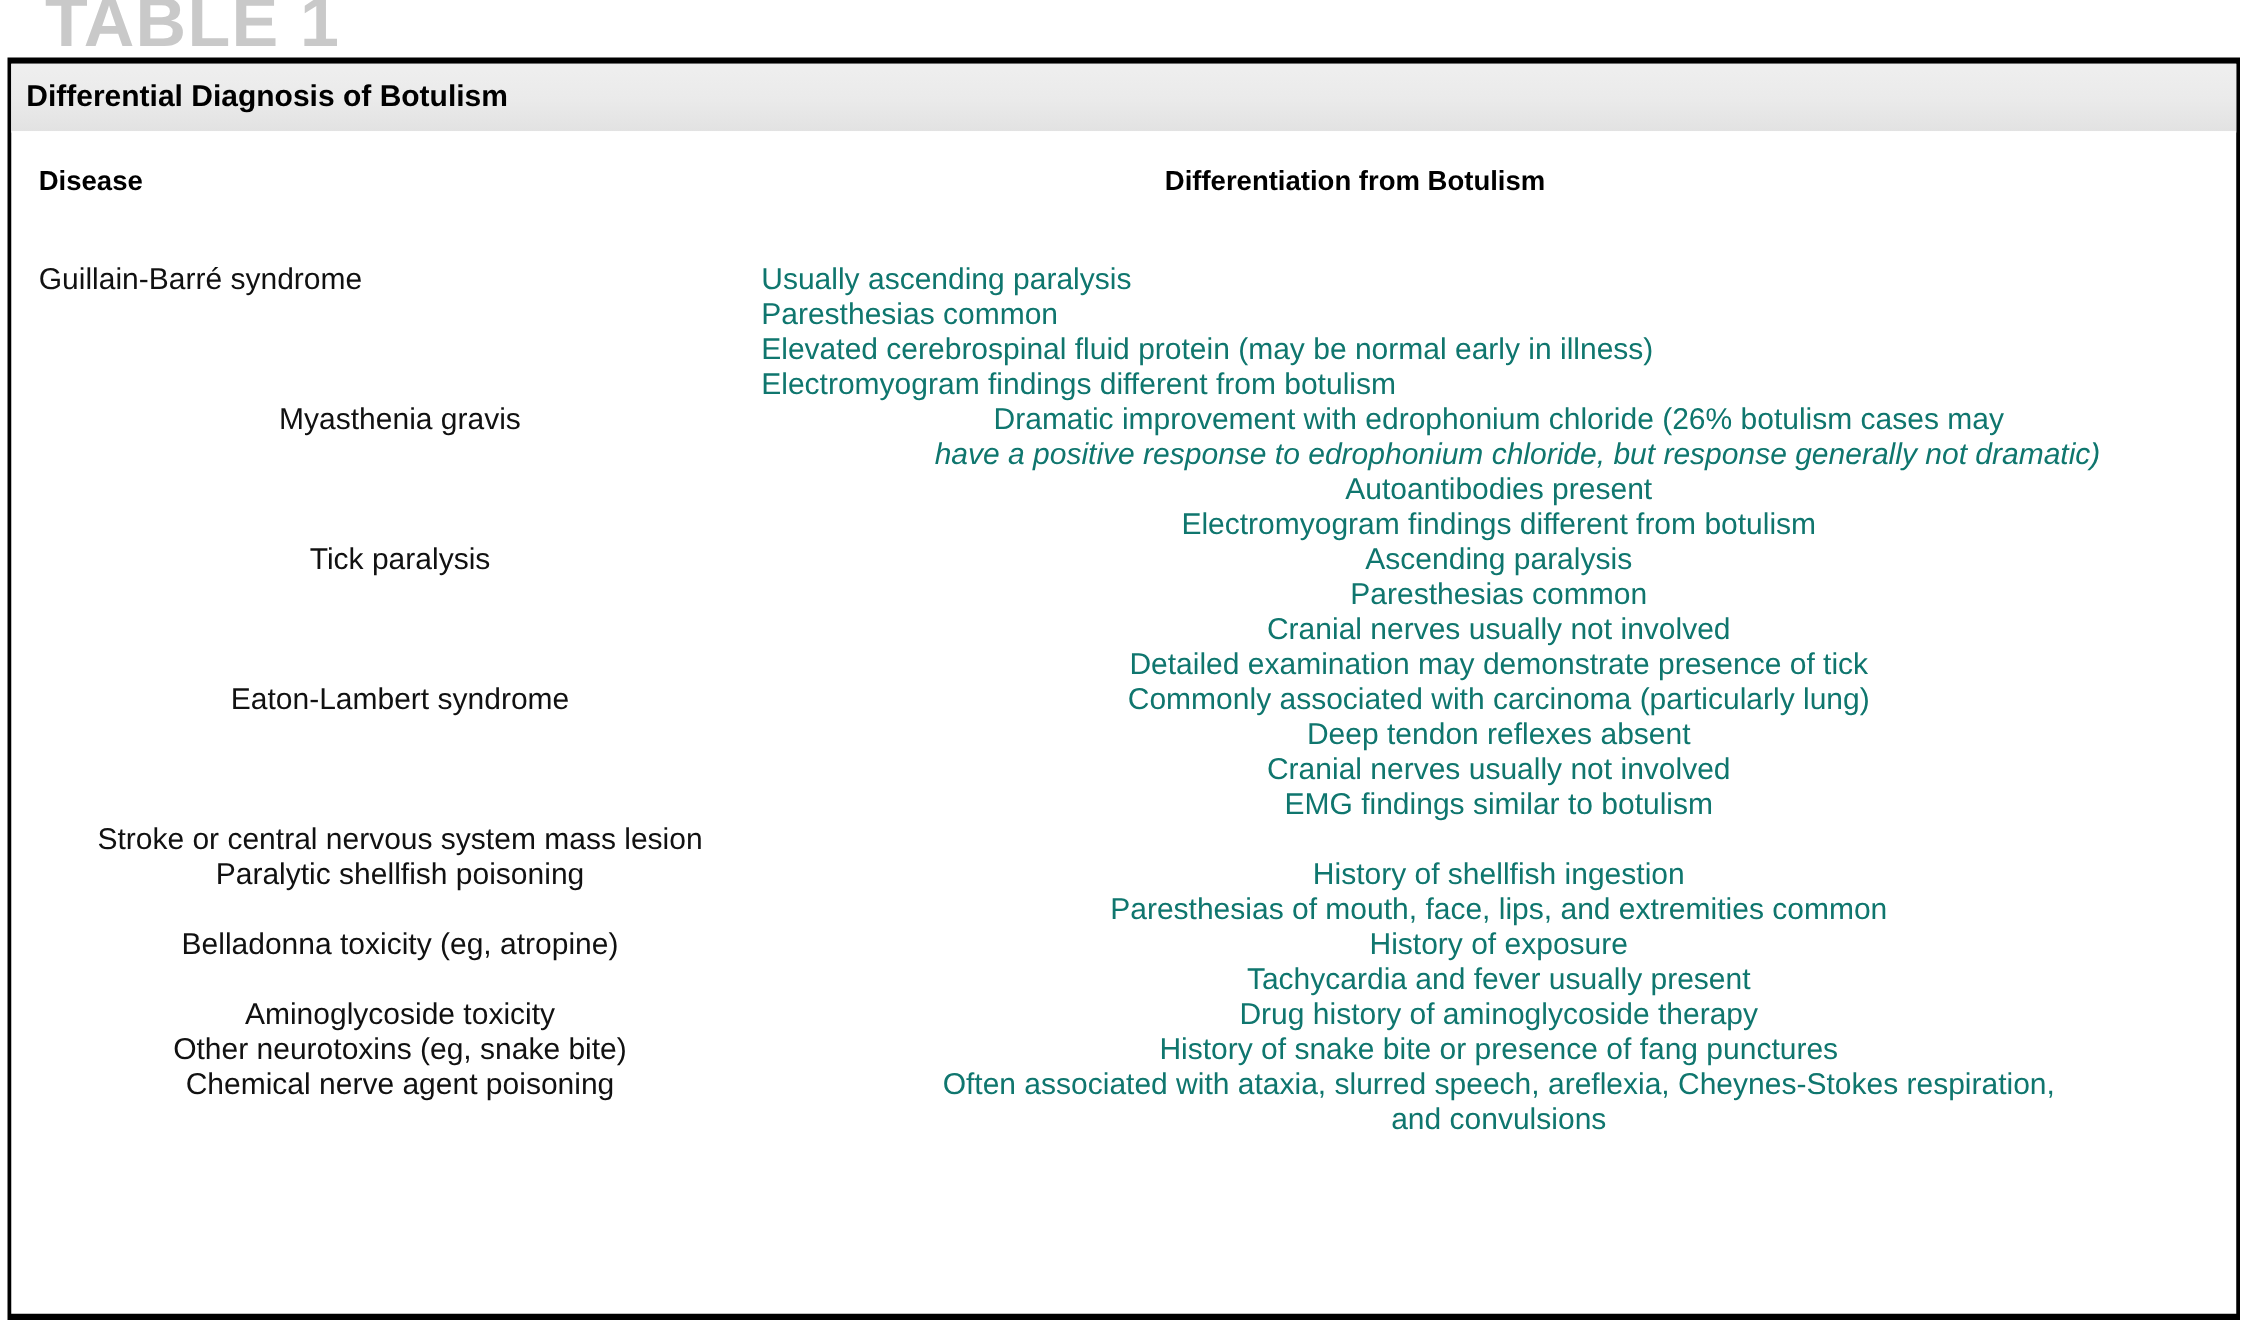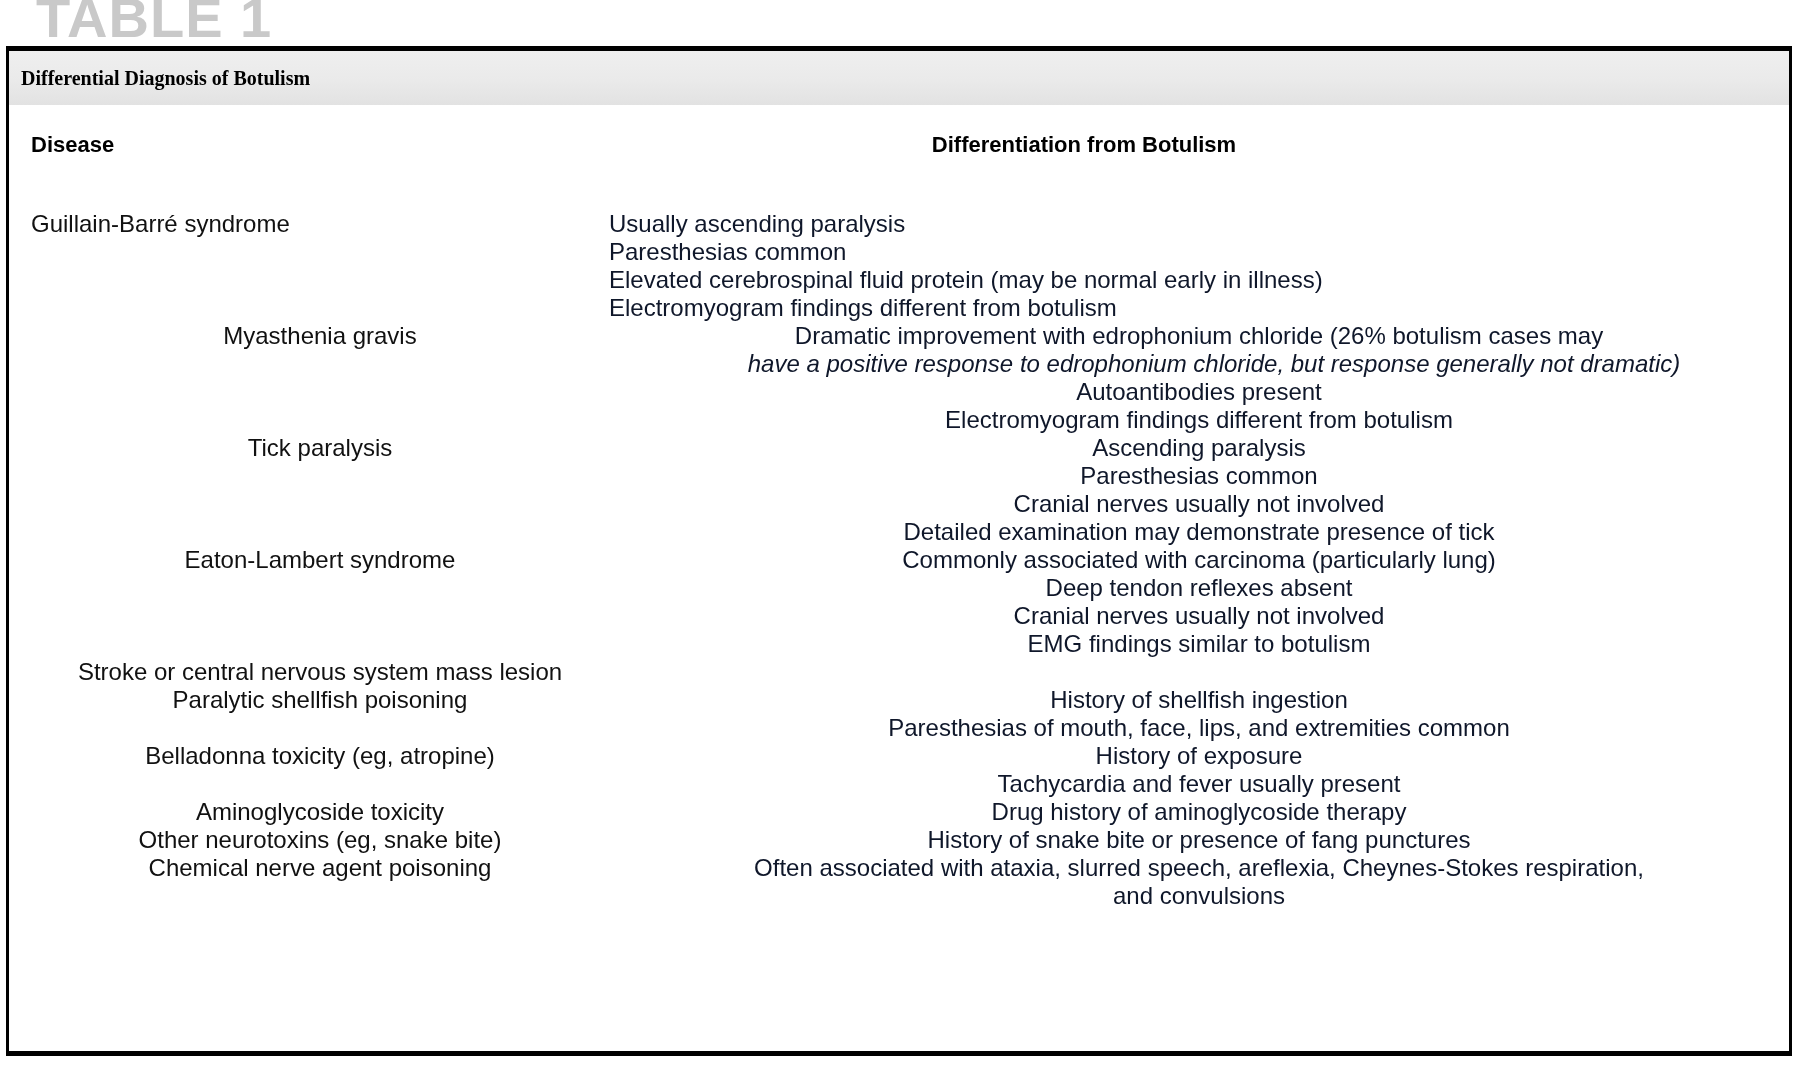--- a/index.html
+++ b/index.html
@@ -54,25 +54,24 @@
   .caption-band {
     height: 55px;
     background: linear-gradient(to bottom, #efefef 0%, #eaeaea 55%, #e2e2e2 100%);
     border-bottom: 1px solid #ffffff;
     display: flex;
     align-items: center;
     padding-left: 12px;
     box-sizing: border-box;
   }
   .caption-text {
-    font-size: 20px;
+    font-size: 24px;
     font-weight: bold;
     letter-spacing: 0px;
     color: #000000;
-    font-family: Liberation Serif, serif;
   }
 
   .table-body {
     position: relative;
     padding: 0;
   }
 
   
   .col-head {
     position: relative;
@@ -116,21 +115,21 @@
     box-sizing: border-box;
     font-size: 24px;
     line-height: 28px;
     color: #111111;
     white-space: nowrap;
   }
   .cell-diff {
     flex: 1 1 auto;
     font-size: 24px;
     line-height: 28px;
-    color: #0f172a;
+    color: #0f766e;
   }
   .diff-line {
     white-space: nowrap;
     line-height: 28px;
   }
   .diff-line.indented {
     padding-left: 30px;
     font-style: italic;
   }
 </style>

